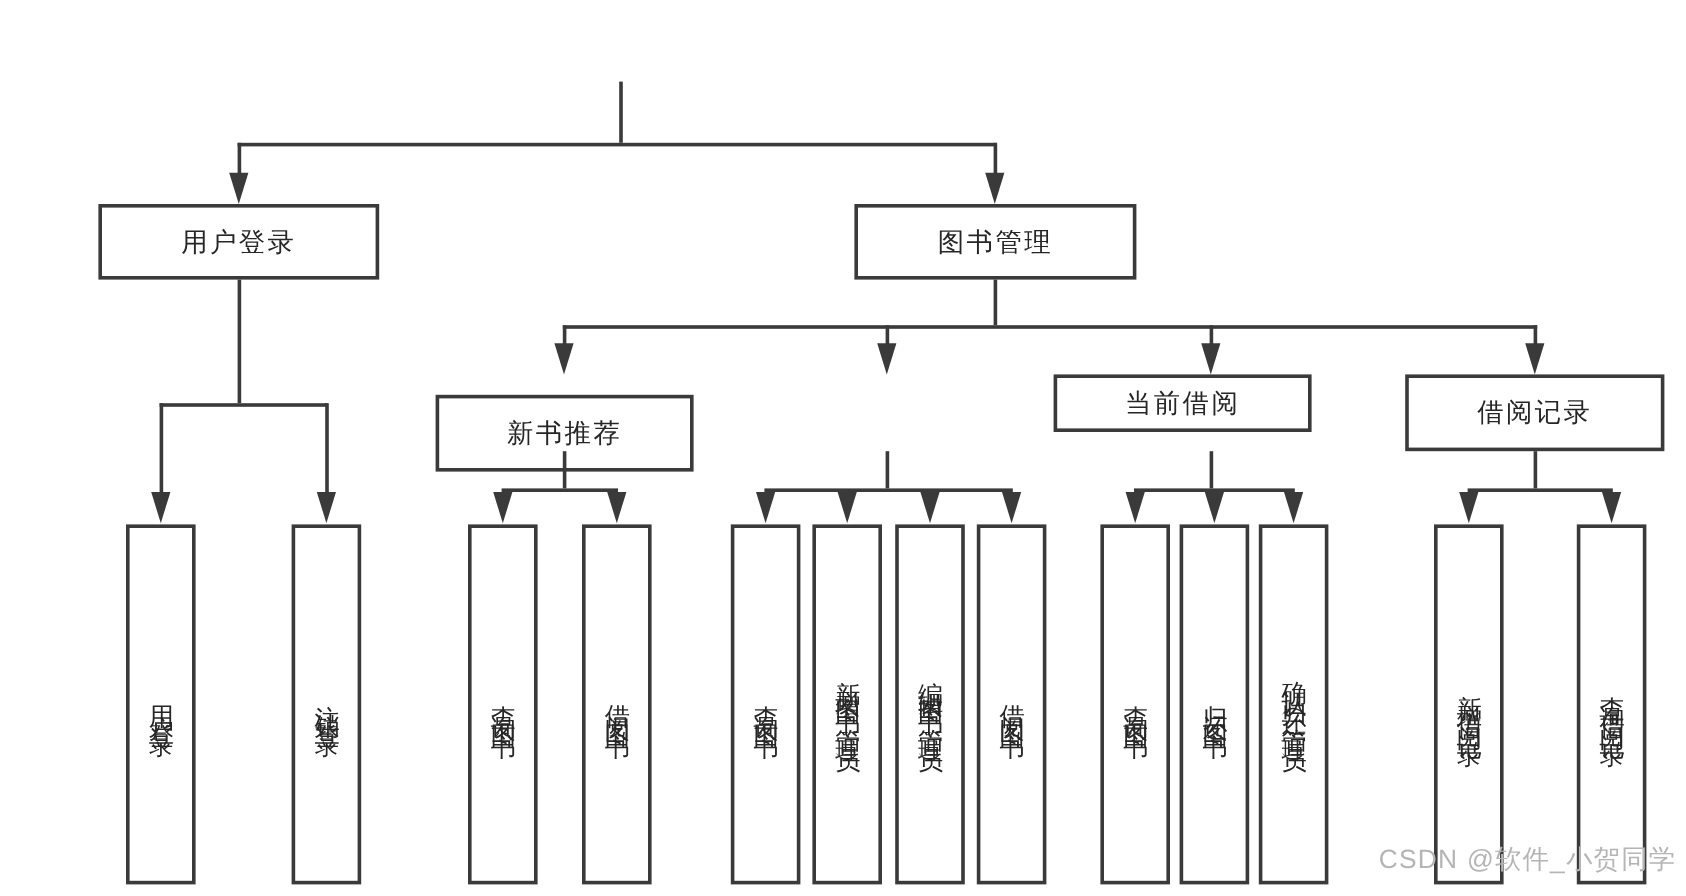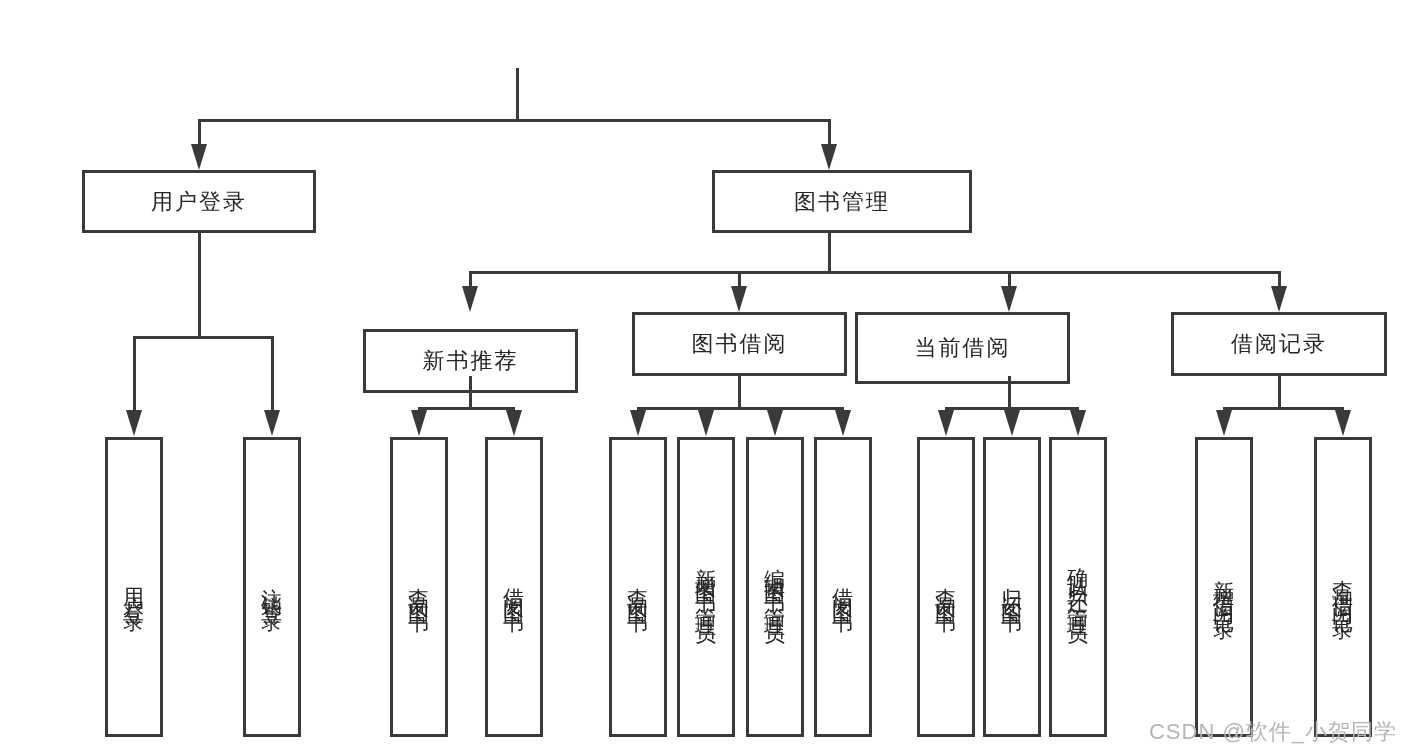--- a/index.html
+++ b/index.html
@@ -45,64 +45,63 @@
   .hline{position:absolute;height:3px;background:var(--line);}
   .vline{position:absolute;width:3px;background:var(--line);}
   .arrow{
     position:absolute;width:0;height:0;
     border-left:8px solid transparent;
     border-right:8px solid transparent;
     border-top:26px solid var(--line);
   }
   .watermark{
     position:absolute;
-    right:8px;bottom:0;
+    right:8px;bottom:16px;
     font-size:22px;
     color:var(--watermark);
     letter-spacing:1px;
     white-space:nowrap;
   }
 </style>
 </head>
 <body>
 
 <div class="canvas">
 
 
   <div class="vline" style="left:516px;top:68px;height:51px"></div>
   <div class="hline" style="left:198px;top:119px;width:632px"></div>
   <div class="vline" style="left:198px;top:119px;height:28px"></div>
   <div class="arrow" style="left:191px;top:144px"></div>
   <div class="vline" style="left:828px;top:119px;height:28px"></div>
   <div class="arrow" style="left:821px;top:144px"></div>
 
   <div class="box" style="left:82px;top:170px;width:234px;height:63px">用户登录</div>
-  <div class="box" style="left:712px;top:170px;width:260px;height:63px">图书管理</div>
+  <div class="box" style="left:712px;top:170px;width:235px;height:63px">图书管理</div>
 
   <div class="vline" style="left:198px;top:233px;height:103px"></div>
   <div class="hline" style="left:133px;top:336px;width:140px"></div>
   <div class="vline" style="left:133px;top:336px;height:75px"></div>
   <div class="arrow" style="left:126px;top:410px"></div>
   <div class="vline" style="left:271px;top:336px;height:75px"></div>
   <div class="arrow" style="left:264px;top:410px"></div>
 
   <div class="vline" style="left:828px;top:233px;height:38px"></div>
   <div class="hline" style="left:469px;top:271px;width:812px"></div>
   <div class="vline" style="left:469px;top:271px;height:17px"></div>
   <div class="arrow" style="left:462px;top:286px"></div>
   <div class="vline" style="left:738px;top:271px;height:17px"></div>
   <div class="arrow" style="left:731px;top:286px"></div>
   <div class="vline" style="left:1008px;top:271px;height:17px"></div>
   <div class="arrow" style="left:1001px;top:286px"></div>
   <div class="vline" style="left:1278px;top:271px;height:17px"></div>
   <div class="arrow" style="left:1271px;top:286px"></div>
 
   <div class="box" style="left:363px;top:329px;width:215px;height:64px">新书推荐</div>
-  <div class="box" style="left:632px;top:312px;width:215px;height:64px">图书借阅</div>
-  <div class="box" style="left:855px;top:312px;width:215px;height:72px">当前借阅</div>
+  <div class="box" style="left:878px;top:312px;width:215px;height:48px">当前借阅</div>
   <div class="box" style="left:1171px;top:312px;width:216px;height:64px">借阅记录</div>
 
   <div class="vline" style="left:469px;top:376px;height:31px"></div>
   <div class="hline" style="left:418px;top:407px;width:97px"></div>
   <div class="arrow" style="left:411px;top:410px"></div>
   <div class="arrow" style="left:506px;top:410px"></div>
 
   <div class="vline" style="left:738px;top:376px;height:31px"></div>
   <div class="hline" style="left:637px;top:407px;width:207px"></div>
   <div class="arrow" style="left:630px;top:410px"></div>

